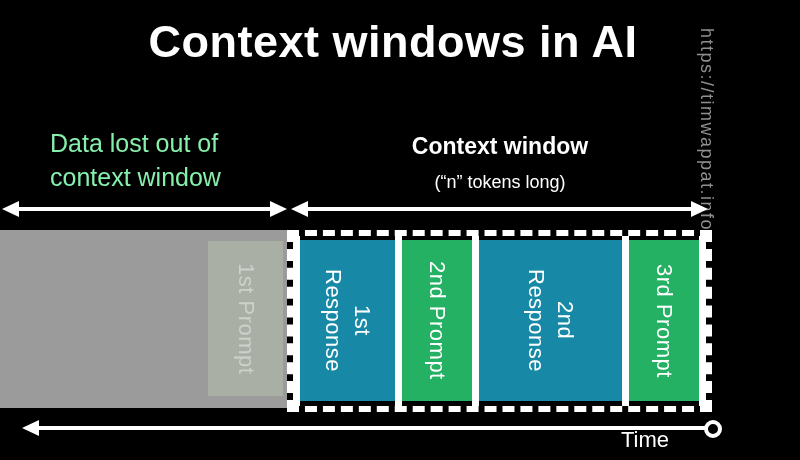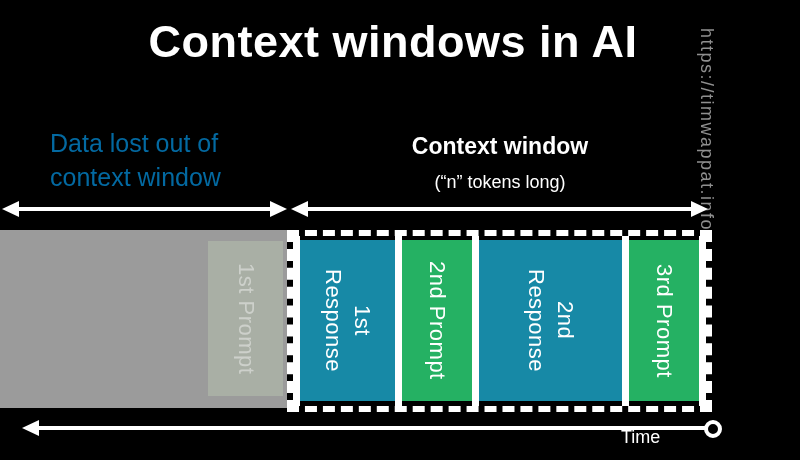--- a/index.html
+++ b/index.html
@@ -11,41 +11,41 @@
   .title{
     position:absolute;top:16px;left:0;width:786px;text-align:center;
     color:#fff;font-size:45px;font-weight:700;letter-spacing:.5px;
   }
   .url-watermark{
     position:absolute;top:28px;right:8px;writing-mode:vertical-rl;
     color:#8f8f8f;font-size:18px;letter-spacing:1.5px;
   }
   
   .data-lost-label{
-    position:absolute;left:50px;top:127px;color:#0369a1;font-size:25px;
+    position:absolute;left:50px;top:127px;color:#86efac;font-size:25px;
     line-height:1.35;white-space:pre-line;
   }
   .cw-label{position:absolute;left:290px;top:133px;width:420px;text-align:center;color:#fff;}
   .cw-label .main{font-size:23px;font-weight:700;}
   .cw-label .sub{font-size:18px;margin-top:12px;}
   
   .harrow{position:absolute;height:16px;}
   .harrow .line{position:absolute;left:8px;right:8px;top:6px;height:4px;background:#fff;}
   .ahead{position:absolute;top:0;width:0;height:0;border-top:8px solid transparent;border-bottom:8px solid transparent;}
   .ahead.left{left:0;border-right:17px solid #fff;}
   .ahead.right{right:0;border-left:17px solid #fff;}
   .arrow-lost{left:2px;top:201px;width:285px;}
   .arrow-cw{left:291px;top:201px;width:417px;}
   .arrow-time{left:22px;top:420px;width:684px;}
   .arrow-time .line{right:0;}
   .time-ring{
     position:absolute;left:704px;top:420px;width:10px;height:10px;
     border:4px solid #fff;border-radius:50%;background:#000;
   }
-  .time-label{position:absolute;left:621px;top:427px;color:#fff;font-size:18px;text-align:center;}
+  .time-label{position:absolute;left:621px;top:427px;color:#fff;font-size:22px;text-align:center;}
   
   .gray-rect{position:absolute;left:0;top:230px;width:287px;height:178px;background:var(--gray,#9b9b9b);}
   .faded-box{
     position:absolute;left:208px;top:241px;width:75px;height:155px;
     background:var(--faded,#a9afa5);display:flex;align-items:center;justify-content:center;
   }
   .faded-box .vlabel{color:rgba(255,255,255,.42);}
   
   .cw-box{
     position:absolute;left:287px;top:230px;width:425px;height:182px;

